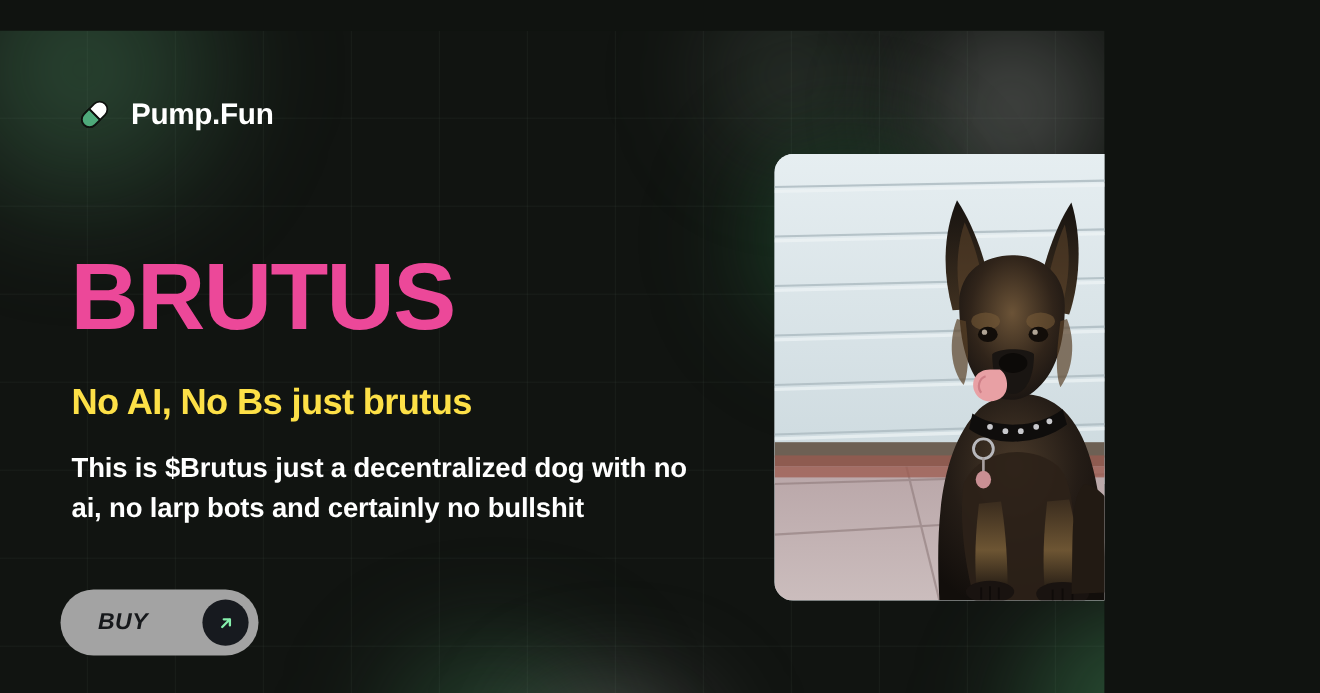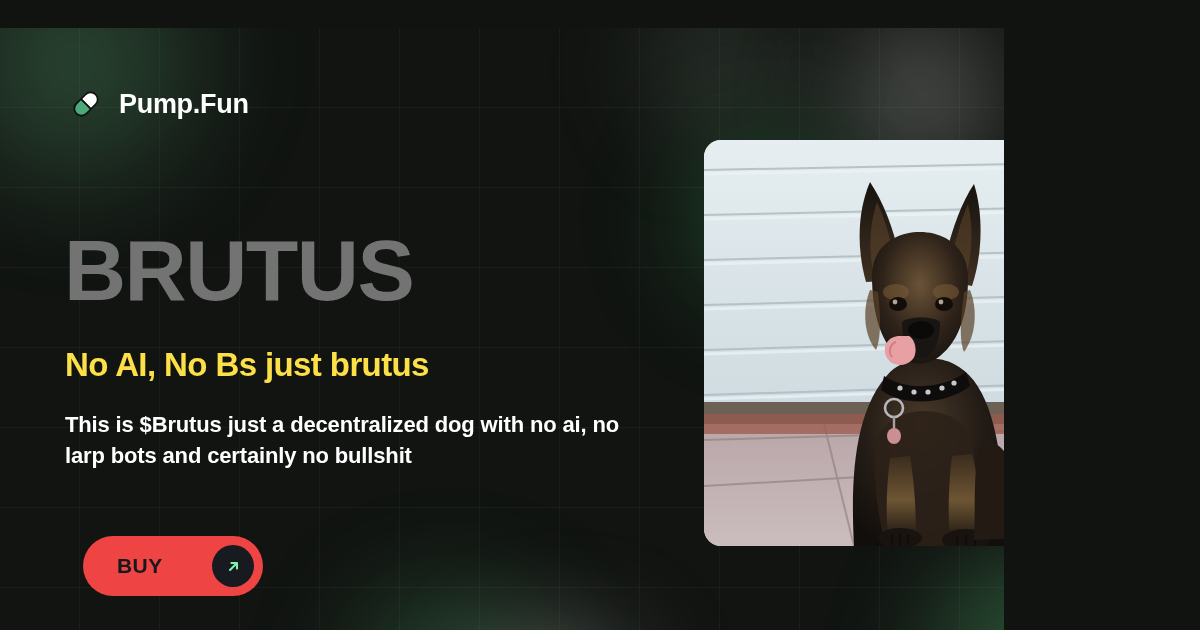--- a/index.html
+++ b/index.html
@@ -57,42 +57,43 @@
   .pill-logo { width:36px; height:36px; position:relative; flex:none; }
   .brand-name {
     font-size:27px; font-weight:700; color:#ffffff;
     letter-spacing:-0.3px; white-space:nowrap;
   }
 
   
   .headline {
     position:absolute; left:64px; top:200px;
     font-size:86px; line-height:0.98; font-weight:700;
-    color:#737373; letter-spacing:-1.5px;
+    color:#ec4899; letter-spacing:-1.5px;
   }
   .subtitle {
     position:absolute; left:65px; top:318px;
     font-size:33px; font-weight:700; color:#fde047;
     letter-spacing:-0.6px; white-space:nowrap;
   }
   .description {
     position:absolute; left:65px; top:381px;
     width:580px;
-    font-size:22px; line-height:1.42; font-weight:700;
+    font-size:25px; line-height:1.42; font-weight:700;
     color:#ffffff; letter-spacing:-0.15px;
   }
 
   
   .buy-btn {
-    position:absolute; left:83px; top:508px;
+    position:absolute; left:55px; top:508px;
     width:180px; height:60px;
-    background:#ef4444; border:none; border-radius:30px;
+    background:#a3a3a3; border:none; border-radius:30px;
     display:flex; align-items:center; justify-content:space-between;
     padding:0 9px 0 34px;
     cursor:pointer;
+    font-style:italic;
   }
   .buy-label {
     font-size:21px; font-weight:700; color:#16181b;
     letter-spacing:0.4px;
   }
   .buy-arrow {
     width:42px; height:42px; border-radius:50%;
     background:#171a1f;
     display:flex; align-items:center; justify-content:center;
     flex:none;

